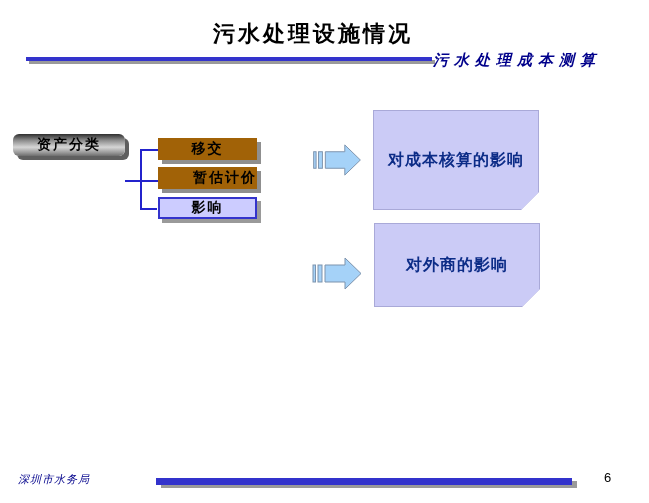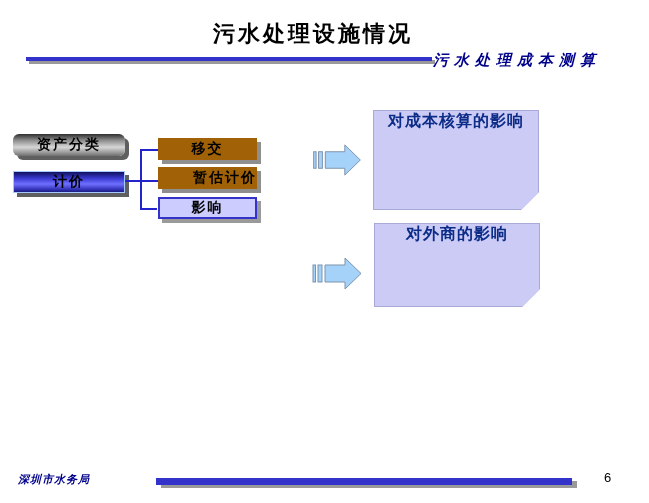--- a/index.html
+++ b/index.html
@@ -60,41 +60,41 @@
   }
   
   .conn { position:absolute; background:#2323cc; }
   
   .arrow { position:absolute; width:51px; }
   
   .note-box {
     position:absolute; width:166px;
     background:#cbcbf6;
     border:1px solid #a9a9d8;
-    display:flex; justify-content:center;
+    display:flex; align-items:center; justify-content:center;
     text-align:center;
     font-size:16px; font-weight:bold; color:#0c2c87;
     letter-spacing:1px;
   }
   .fold {
     position:absolute; right:-1px; bottom:-1px;
     width:18px; height:18px;
     background:#ffffff;
     clip-path:polygon(100% 0, 100% 100%, 0 100%);
   }
   .fold::before {
     content:""; position:absolute; left:0; top:0;
     width:100%; height:100%;
     background:#9c9ccb;
     clip-path:polygon(100% 0, 0 100%, 28% 28%);
   }
   
   .footer-org {
     position:absolute; left:18px; top:472px;
-    font-size:11px; font-weight:bold; font-style:italic;
+    font-size:11px; font-weight:normal; font-style:italic;
     color:#00008b; letter-spacing:1px; white-space:nowrap;
   }
   .footer-bar {
     position:absolute; left:156px; top:478px; width:416px; height:7px;
     background:#3333cc;
     box-shadow:5px 3px 0 #9a9a9a;
   }
   .page-number {
     position:absolute; left:604px; top:470px;
     font-size:13px; color:#000;
@@ -104,23 +104,20 @@
 <body>
 
 <div class="slide">
 
   <div class="title">污水处理设施情况</div>
   <div class="title-line"></div>
   <div class="header-tag">污水处理成本测算</div>
 
   <div class="btn3d" style="top:134px;border-radius:6px;">
       <span>资产分类</span>
-    </div>
-  <div class="btn3d active" style="top:171px;">
-      <span>计价</span>
     </div>
 
   <div class="conn" style="left:125px; top:180px; width:33px; height:2px;"></div>
   <div class="conn" style="left:140px; top:149px; width:2px;  height:61px;"></div>
   <div class="conn" style="left:140px; top:149px; width:18px; height:2px;"></div>
   <div class="conn" style="left:140px; top:208px; width:17px; height:2px;"></div>
 
   <div class="btnflat" style="top:138px;">
       <span>移交</span>
     </div>

